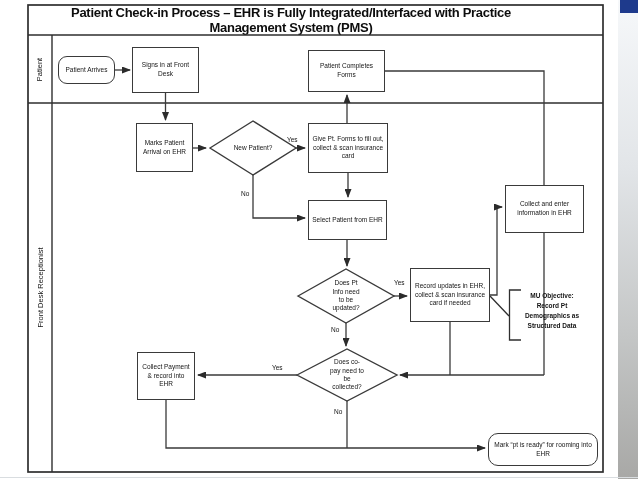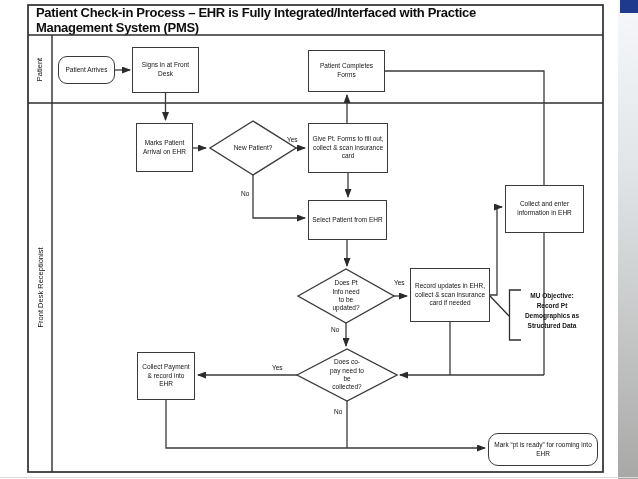--- a/index.html
+++ b/index.html
@@ -9,21 +9,21 @@
     font-family:"Liberation Sans","DejaVu Sans",sans-serif;
     color:#111;
   }
   
   .edge-strip{position:absolute;left:618px;top:0;width:20px;height:479px;
     background:linear-gradient(#f6f8fa 0%,#e2e5e8 35%,#c4c6c6 70%,#a8a8a6 100%);}
   .accent-square{position:absolute;left:620px;top:0;width:18px;height:13px;background:#1e3a8c;}
   .bottom-shadow{position:absolute;left:0;top:477px;width:638px;height:1px;background:#d9dde0;}
 
   
-  .title-bar{position:absolute;left:29px;top:5px;width:573px;height:30px;background:#fff;}
+  .title-bar{position:absolute;left:29px;top:5px;width:573px;height:30px;background:#fff;text-align:center;}
   .title-text{display:block;width:510px;padding:1px 0 0 7px;
     font-size:13px;font-weight:700;letter-spacing:-0.3px;line-height:14.5px;color:#0d0d0d;}
 
   
   .lane-label{position:absolute;display:flex;align-items:center;justify-content:center;}
   .lane-label span{transform:rotate(-90deg);white-space:nowrap;font-size:7.5px;color:#111;}
   .lane-patient{left:28px;top:35px;width:24px;height:68px;}
   .lane-frontdesk{left:28px;top:103px;width:24px;height:369px;}
 
   

